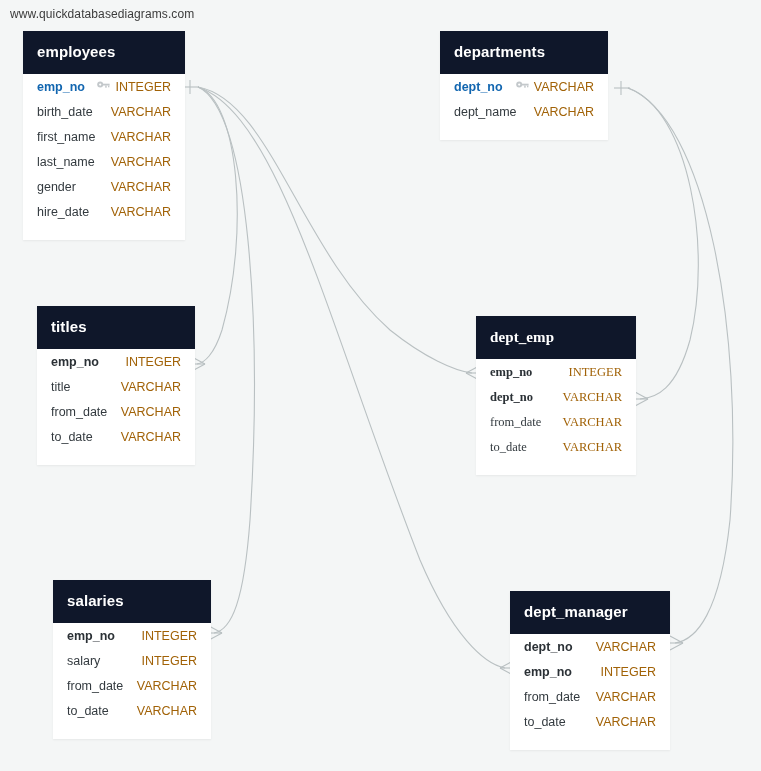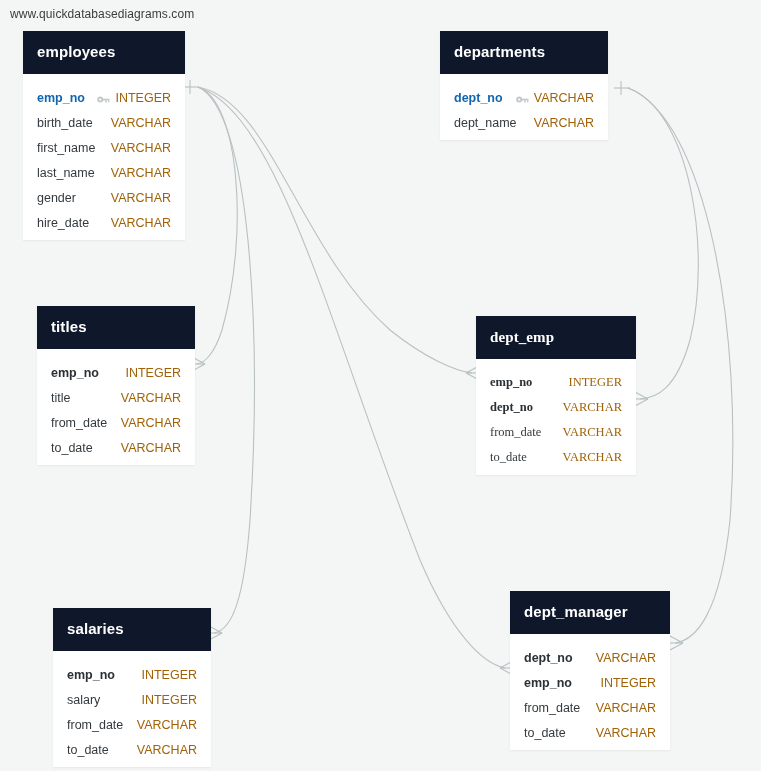--- a/index.html
+++ b/index.html
@@ -52,21 +52,21 @@
     font-weight: bold;
     padding: 13px 14px 13px 14px;
     line-height: 1.1;
     letter-spacing: 0.1px;
   }
   .table-body {
     padding: 6px 0 10px 0;
   }
   .field-row {
     display: flex;
-    align-items: flex-end;
+    align-items: flex-start;
     padding: 0 14px;
     height: 25px;
     font-size: 12.5px;
     white-space: nowrap;
   }
   .field-name {
     color: #333a3f;
     flex: 0 0 auto;
   }
   .field-name.pk {
@@ -281,21 +281,21 @@
         <span class="field-type">VARCHAR</span>
       </div>
       <div class="field-row">
         <span class="field-name">to_date</span>
         <span class="field-spacer"></span>
         <span class="field-type">VARCHAR</span>
       </div>
     </div>
   </div>
 
-  <div class="table-card" style="left:53px; top:580px; width:158px;margin-top:28px;">
+  <div class="table-card" style="left:53px; top:580px; width:158px;">
     <div class="table-header">salaries</div>
     <div class="table-body">
       <div class="field-row">
         <span class="field-name fk">emp_no</span>
         <span class="field-spacer"></span>
         <span class="field-type">INTEGER</span>
       </div>
       <div class="field-row">
         <span class="field-name">salary</span>
         <span class="field-spacer"></span>

